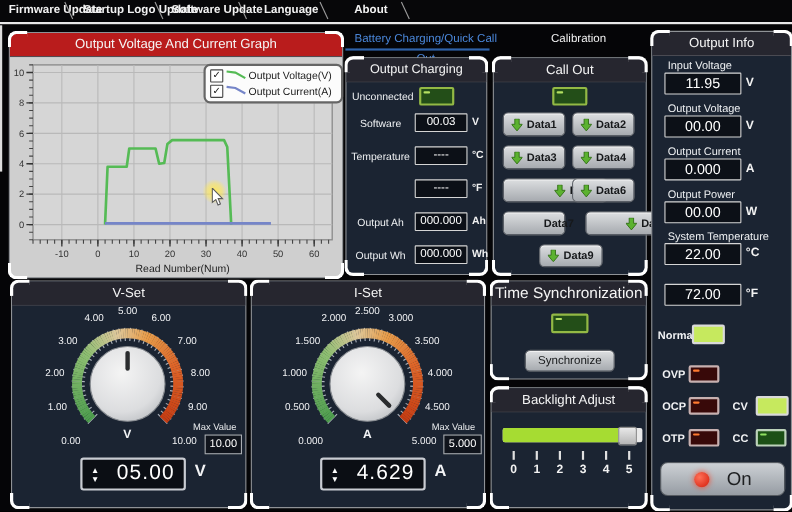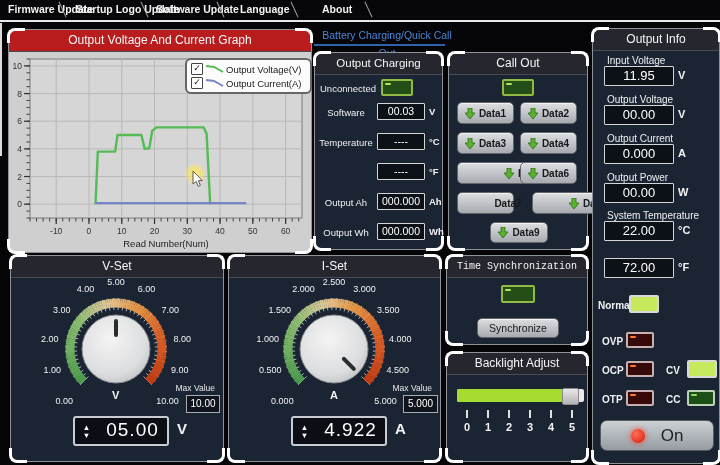--- a/index.html
+++ b/index.html
@@ -244,20 +244,23 @@
     </div>
   <div class="c c-tl"></div>
       <div class="c c-tr"></div>
       <div class="c c-bl"></div>
       <div class="c c-br"></div>
     </div>
 
   <div class="tab" id="tab-battery">
     <span>Battery Charging/Quick Call Out</span>
     <div class="tab-underline"></div>
+  </div>
+  <div class="tab" id="tab-calibration">
+    <span>Calibration</span>
   </div>
 
   <div class="panel" id="battery-panel" style="left:314px;top:52px;width:127px;height:196px;">
     <div class="ptitle" style="font-size:11.5px;">Output Charging</div>
     <div class="flabel" style="left:5px;top:30px;">Unconnected</div>
     <div class="led led-green" style="left:66px;top:26px;width:28px;height:13px;">
         <div class="dash"></div>
       </div>
     <div id="battery-rows">
         <div class="flabel" style="left: 2px; top: 54px; width: 58px; text-align: center;">Software</div>
@@ -698,31 +701,31 @@
           <circle cx="105" cy="71" r="34" fill="url(#g-iset-panel)" stroke="#888c91" stroke-width="1"></circle>
           <line x1="114.89949493661166" y1="80.89949493661166" x2="124.79898987322333" y2="90.79898987322332" stroke="#2a2c2e" stroke-width="4" stroke-linecap="round"></line>
         </svg><div class="dial-label" style="left: 36.3812px; top: 117.619px;">0.000</div><div class="dial-label" style="left: 24.2792px; top: 86.7041px;">0.500</div><div class="dial-label" style="left: 21.8249px; top: 55.5189px;">1.000</div><div class="dial-label" style="left: 33.7959px; top: 26.6184px;">1.500</div><div class="dial-label" style="left: 57.5826px; top: 6.30256px;">2.000</div><div class="dial-label" style="left: 88px; top: -1px;">2.500</div><div class="dial-label" style="left: 118.417px; top: 6.30256px;">3.000</div><div class="dial-label" style="left: 142.204px; top: 26.6184px;">3.500</div><div class="dial-label" style="left: 154.175px; top: 55.5189px;">4.000</div><div class="dial-label" style="left: 151.721px; top: 86.7041px;">4.500</div><div class="dial-label" style="left: 139.619px; top: 117.619px;">5.000</div><div class="dial-unit" style="left: 101px; top: 111px;">A</div></div>
     <div class="maxlabel" style="right:8px;top:127px;">Max Value</div>
     <div class="maxbox" style="left:174px;top:139px;width:33px;height:16px;">5.000</div>
     <div class="spinner" style="left:62px;top:160px;width:92px;height:26px;">
       <div class="spin-arrows">
         <span>▲</span>
         <span>▼</span>
       </div>
-      <div class="spin-value">4.922</div>
+      <div class="spin-value">4.629</div>
     </div>
     <div class="spin-unit" style="left:166px;top:164px;">A</div>
   <div class="c c-tl"></div>
       <div class="c c-tr"></div>
       <div class="c c-bl"></div>
       <div class="c c-br"></div>
     </div>
 
   <div class="panel" id="timesync-panel" style="left:446px;top:255px;width:140px;height:88px;">
-    <div class="ptitle" style="font-size:10px;font-family:Liberation Mono, monospace;">Time Synchronization</div>
+    <div class="ptitle" style="font-size:14px;">Time Synchronization</div>
     <div class="led led-green" style="left:54px;top:29px;width:30px;height:14px;">
         <div class="dash"></div>
       </div>
     <div class="grybtn" style="left:30px;top:62px;width:80px;height:18px;font-size:10.5px;font-weight:normal;">
       <span>Synchronize</span>
     </div>
   <div class="c c-tl"></div>
       <div class="c c-tr"></div>
       <div class="c c-bl"></div>
       <div class="c c-br"></div>

